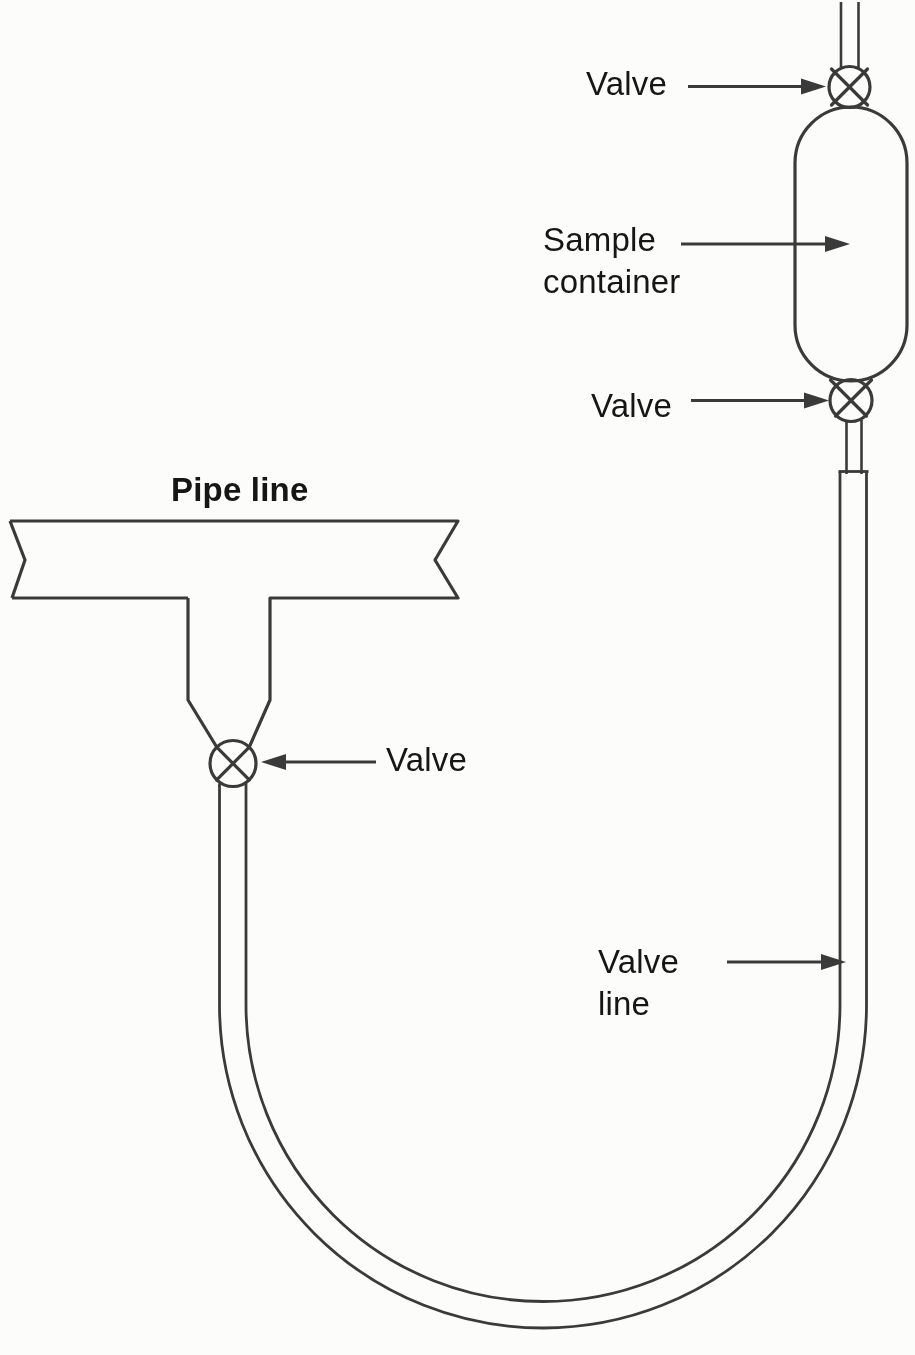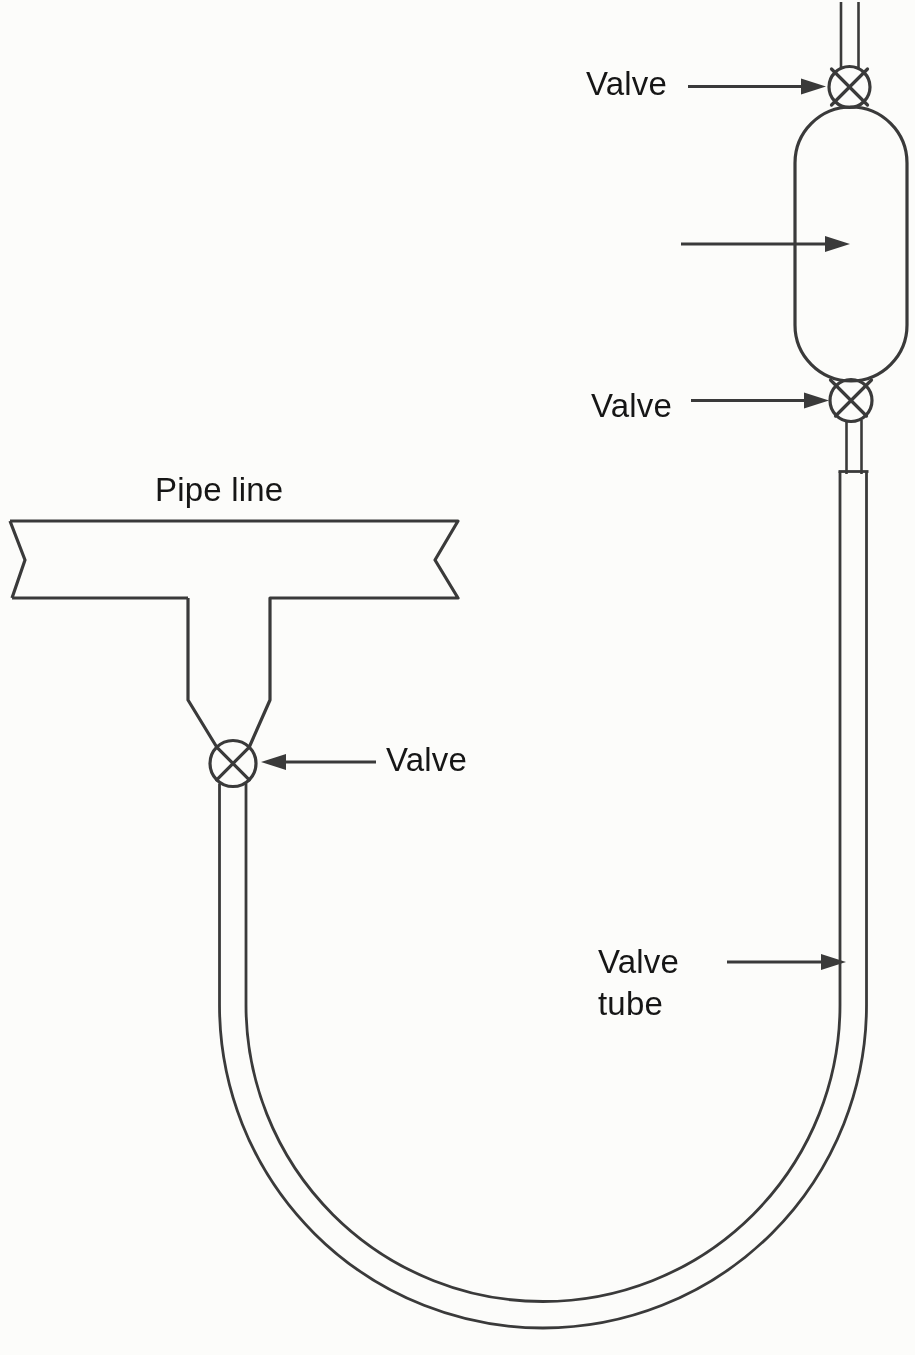--- a/index.html
+++ b/index.html
@@ -107,25 +107,29 @@
 
     <g stroke="#3a3a3a" stroke-width="3.2">
       <line x1="727" y1="962" x2="823" y2="962"></line>
       <polygon points="846,962 821,954 821,970" fill="#3a3a3a" stroke="none"></polygon>
     </g>
 
   </svg>
 
   <div class="label" style="left:586px; top:63px;">Valve</div>
 
+  <div class="label" style="left:543px; top:219px;">
+    <div>Sample</div>
+    <div>container</div>
+  </div>
 
   <div class="label" style="left:591px; top:385px;">Valve</div>
 
-  <div class="label" style="left:155px; top:469px;">Pipe line</div>
+  <div class="label" style="left:171px; top:469px;font-weight:bold;">Pipe line</div>
 
   <div class="label" style="left:386px; top:739px;">Valve</div>
 
   <div class="label" style="left:598px; top:941px;">
     <div>Valve</div>
-    <div>tube</div>
+    <div>line</div>
   </div>
 
 </div>
 
 </body></html>

